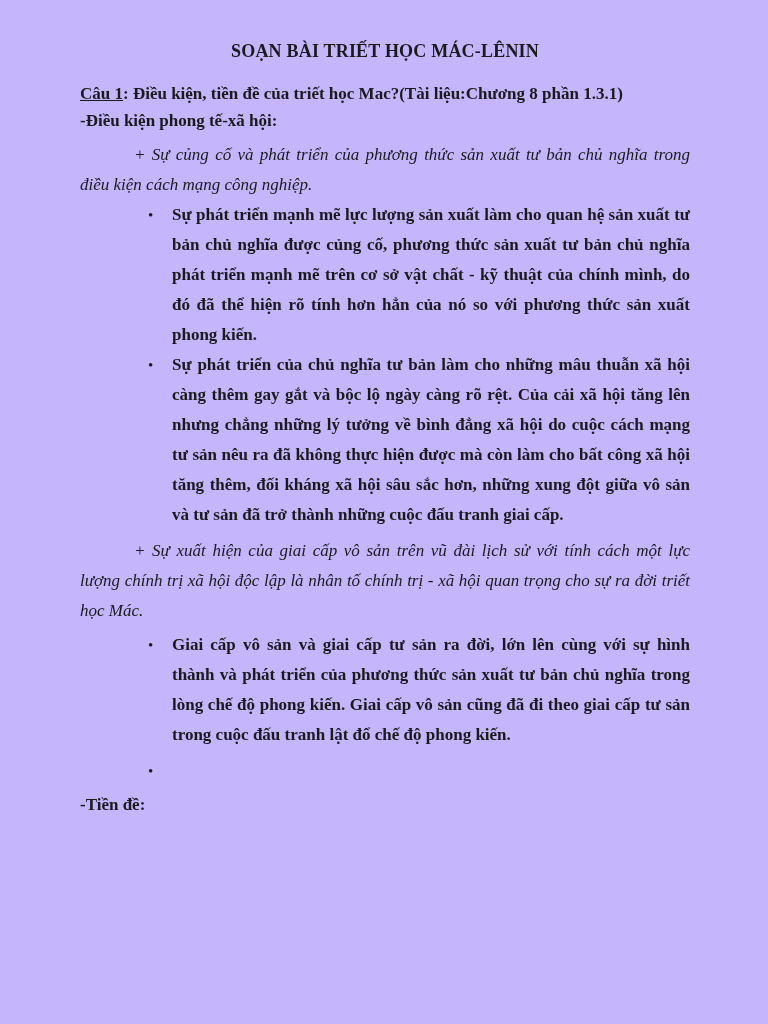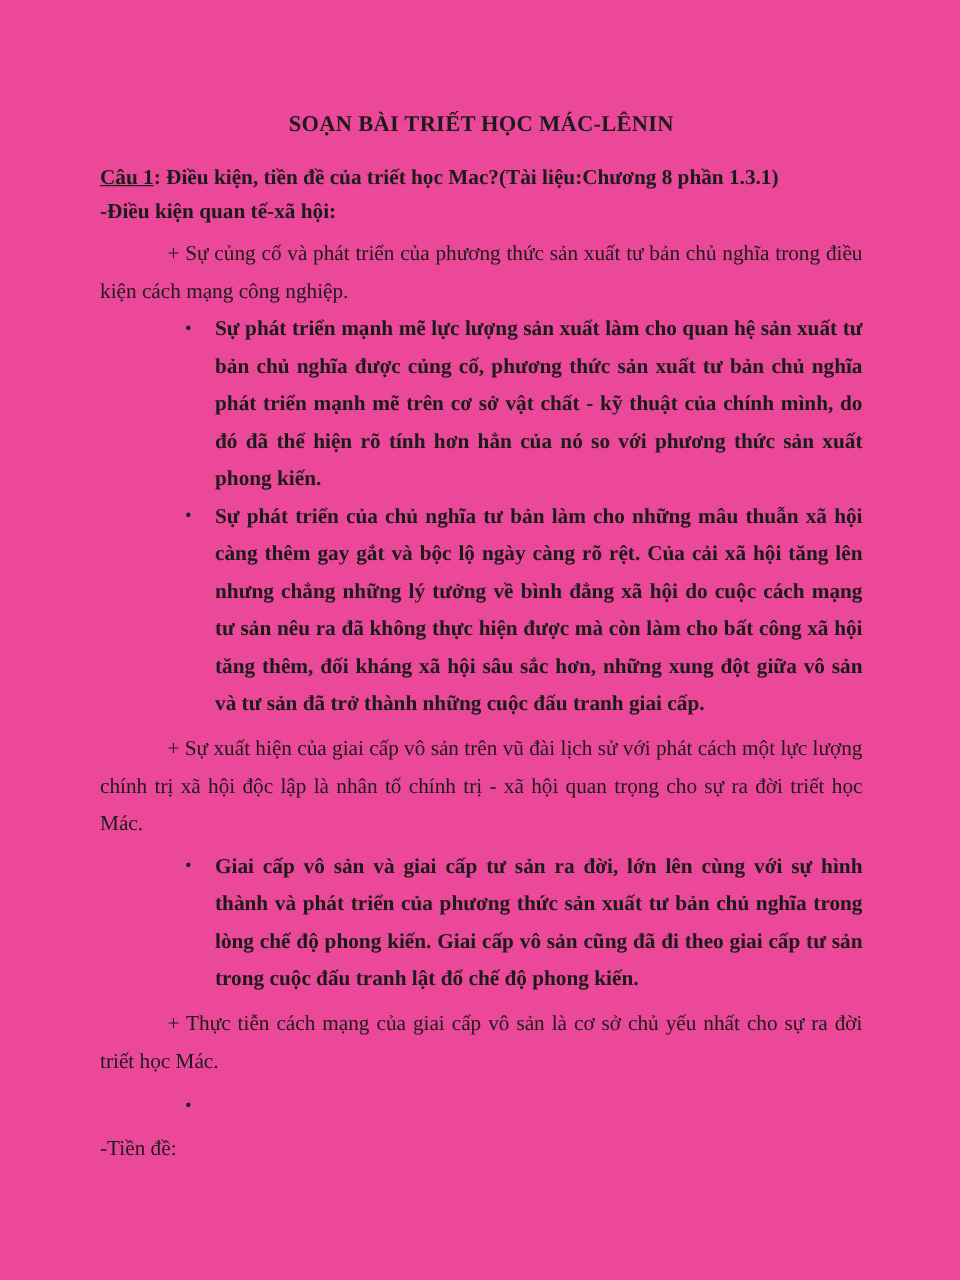--- a/index.html
+++ b/index.html
@@ -11,24 +11,24 @@
     width: 768px;
     height: 1024px;
     overflow: hidden;
     font-family: "Liberation Serif", "DejaVu Serif", serif;
     color: #1b1b1b;
   }
   .page {
     box-sizing: border-box;
     width: 768px;
     height: 1024px;
-    padding: 84px 78px 0 80px;
+    padding: 36px 78px 0 80px;
     font-size: 17px;
     line-height: 30px;
-    background: #ec4899;
+    background: #c4b5fd;
   }
   .doc-title {
     margin: 0 0 14px 0;
     font-size: 18px;
     font-weight: bold;
     text-align: center;
     letter-spacing: 0.2px;
   }
   .question-heading {
     margin: 0;
@@ -41,20 +41,21 @@
   }
   .section-heading {
     margin: 0;
     font-weight: bold;
     line-height: 27px;
   }
   .para-plus {
     margin: 6px 0 0 0;
     text-align: justify;
     text-indent: 54px;
+    font-style: italic;
   }
   .bullet-list {
     margin: 0;
   }
   .bullet-list.gap-top-4 { margin-top: 4px; }
   .bullet-list.gap-top-6 { margin-top: 6px; }
   .bullet-item {
     display: flex;
     padding-left: 68px;
   }
@@ -63,57 +64,56 @@
     width: 24px;
     font-size: 15px;
   }
   .bullet-text {
     flex: 1;
     text-align: justify;
     font-weight: bold;
   }
   .premise-heading {
     margin: 4px 0 0 0;
-    font-weight: normal;
+    font-weight: bold;
   }
 </style>
 </head>
 <body>
 
 <div class="page">
 
   <h1 class="doc-title">SOẠN BÀI TRIẾT HỌC MÁC-LÊNIN</h1>
 
   <p class="question-heading"><span class="question-label">Câu 1</span><span>: Điều kiện, tiền đề của triết học Mac?(Tài liệu:Chương 8 phần 1.3.1)</span></p>
 
-  <p class="section-heading">-Điều kiện quan tế-xã hội:</p>
+  <p class="section-heading">-Điều kiện phong tế-xã hội:</p>
 
   <p class="para-plus">+ Sự củng cố và phát triển của phương thức sản xuất tư bản chủ nghĩa trong điều kiện cách mạng công nghiệp.</p>
 
   <div class="bullet-list">
     <div class="bullet-item">
       <span class="bullet-marker">•</span>
       <span class="bullet-text">Sự phát triển mạnh mẽ lực lượng sản xuất làm cho quan hệ sản xuất tư bản chủ nghĩa được củng cố, phương thức sản xuất tư bản chủ nghĩa phát triển mạnh mẽ trên cơ sở vật chất - kỹ thuật của chính mình, do đó đã thể hiện rõ tính hơn hẳn của nó so với phương thức sản xuất phong kiến.</span>
     </div>
     <div class="bullet-item">
       <span class="bullet-marker">•</span>
       <span class="bullet-text">Sự phát triển của chủ nghĩa tư bản làm cho những mâu thuẫn xã hội càng thêm gay gắt và bộc lộ ngày càng rõ rệt. Của cải xã hội tăng lên nhưng chẳng những lý tưởng về bình đẳng xã hội do cuộc cách mạng tư sản nêu ra đã không thực hiện được mà còn làm cho bất công xã hội tăng thêm, đối kháng xã hội sâu sắc hơn, những xung đột giữa vô sản và tư sản đã trở thành những cuộc đấu tranh giai cấp.</span>
     </div>
   </div>
 
-  <p class="para-plus">+ Sự xuất hiện của giai cấp vô sản trên vũ đài lịch sử với phát cách một lực lượng chính trị xã hội độc lập là nhân tố chính trị - xã hội quan trọng cho sự ra đời triết học Mác.</p>
+  <p class="para-plus">+ Sự xuất hiện của giai cấp vô sản trên vũ đài lịch sử với tính cách một lực lượng chính trị xã hội độc lập là nhân tố chính trị - xã hội quan trọng cho sự ra đời triết học Mác.</p>
 
   <div class="bullet-list gap-top-4">
     <div class="bullet-item">
       <span class="bullet-marker">•</span>
       <span class="bullet-text">Giai cấp vô sản và giai cấp tư sản ra đời, lớn lên cùng với sự hình thành và phát triển của phương thức sản xuất tư bản chủ nghĩa trong lòng chế độ phong kiến. Giai cấp vô sản cũng đã đi theo giai cấp tư sản trong cuộc đấu tranh lật đổ chế độ phong kiến.</span>
     </div>
   </div>
 
-  <p class="para-plus">+ Thực tiễn cách mạng của giai cấp vô sản là cơ sở chủ yếu nhất cho sự ra đời triết học Mác.</p>
 
   <div class="bullet-list gap-top-6">
     <div class="bullet-item">
       <span class="bullet-marker">•</span>
     </div>
   </div>
 
   <p class="premise-heading">-Tiền đề:</p>
 
 </div>

